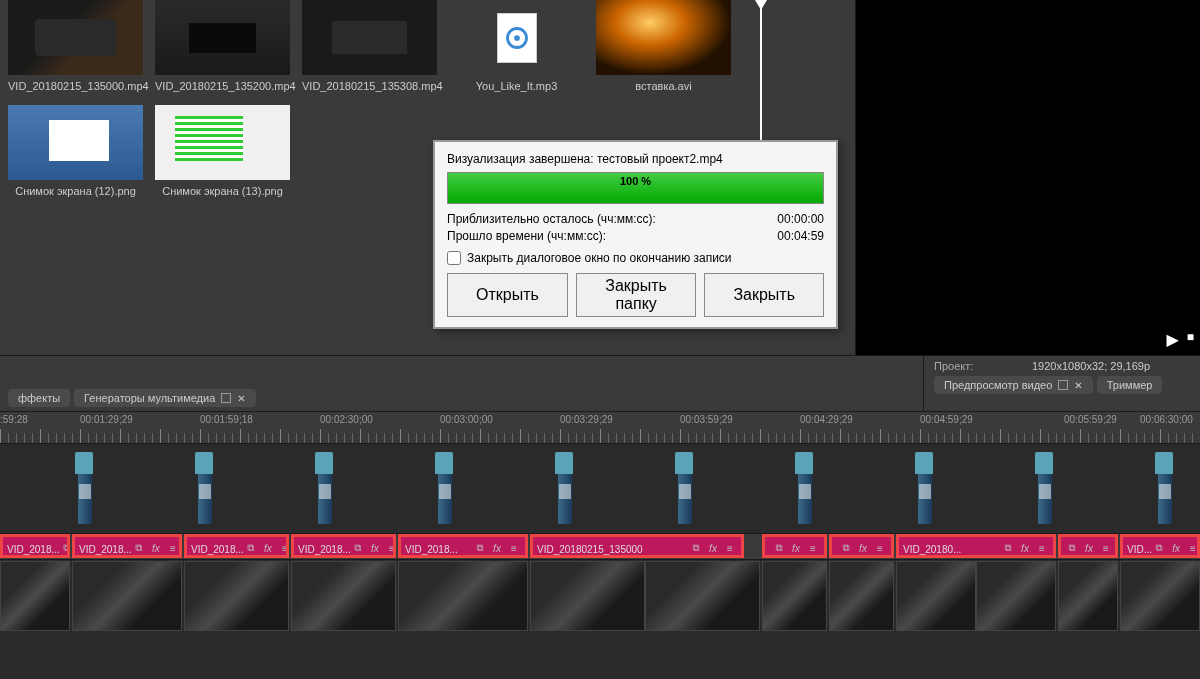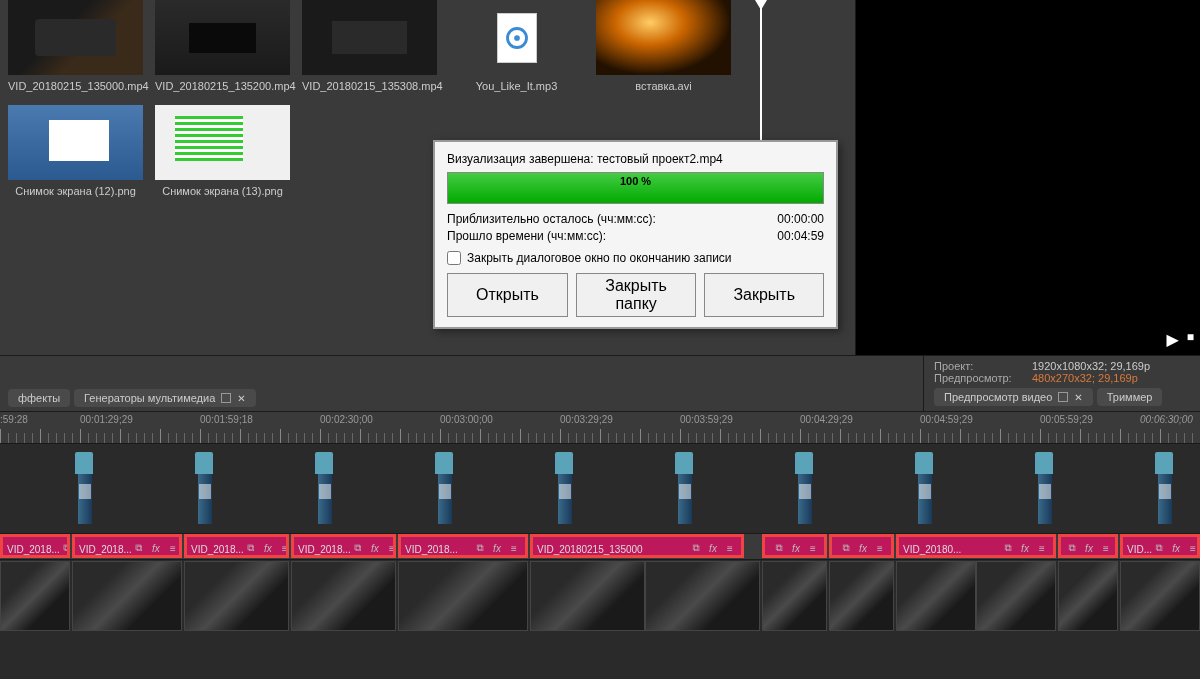--- a/index.html
+++ b/index.html
@@ -166,24 +166,20 @@
         <span class="sq-icon"></span>
         <span class="close">✕</span>
       </div>
     </div>
   </div>
   <div class="info-right">
     <div class="info-line">
       <span class="info-label">Проект:</span>
       <span class="info-value">1920x1080x32; 29,169p</span>
     </div>
-    <div class="info-line">
-      <span class="info-label">Предпросмотр:</span>
-      <span class="info-value warn">480x270x32; 29,169p</span>
-    </div>
     <div class="preview-tabs">
       <div class="tab">
         <span>Предпросмотр видео</span>
         <span class="sq-icon"></span>
         <span class="close">✕</span>
       </div>
       <div class="tab">
         <span>Триммер</span>
       </div>
     </div>
@@ -197,22 +193,22 @@
     <div class="ruler-ticks-major"></div>
   <div class="ruler-mark" style="left: 0px;">:59:28</div>
       <div class="ruler-mark" style="left: 80px;">00:01:29;29</div>
       <div class="ruler-mark" style="left: 200px;">00:01:59;18</div>
       <div class="ruler-mark" style="left: 320px;">00:02:30;00</div>
       <div class="ruler-mark" style="left: 440px;">00:03:00;00</div>
       <div class="ruler-mark" style="left: 560px;">00:03:29;29</div>
       <div class="ruler-mark" style="left: 680px;">00:03:59;29</div>
       <div class="ruler-mark" style="left: 800px;">00:04:29;29</div>
       <div class="ruler-mark" style="left: 920px;">00:04:59;29</div>
-      <div class="ruler-mark" style="left: 1040px;">00:05:59;29</div>
-      <div class="ruler-mark" style="left: 1140px; font-style: italic;">00:06:30;00</div>
+      <div class="ruler-mark" style="left: 1064px;">00:05:59;29</div>
+      <div class="ruler-mark" style="left: 1140px;">00:06:30;00</div>
     </div>
   <div class="marker-track" id="marker-track">
       <div class="marker" style="left: 75px;">
         <div class="marker-tab"></div>
         <div class="marker-body"></div>
       </div>
       <div class="marker" style="left: 195px;">
         <div class="marker-tab"></div>
         <div class="marker-body"></div>
       </div>

